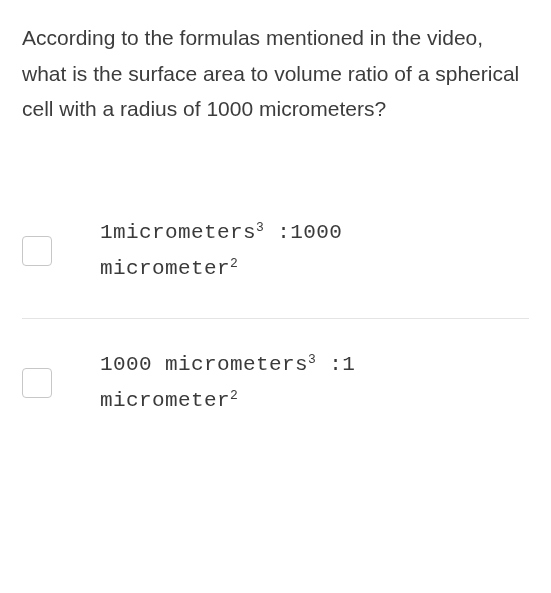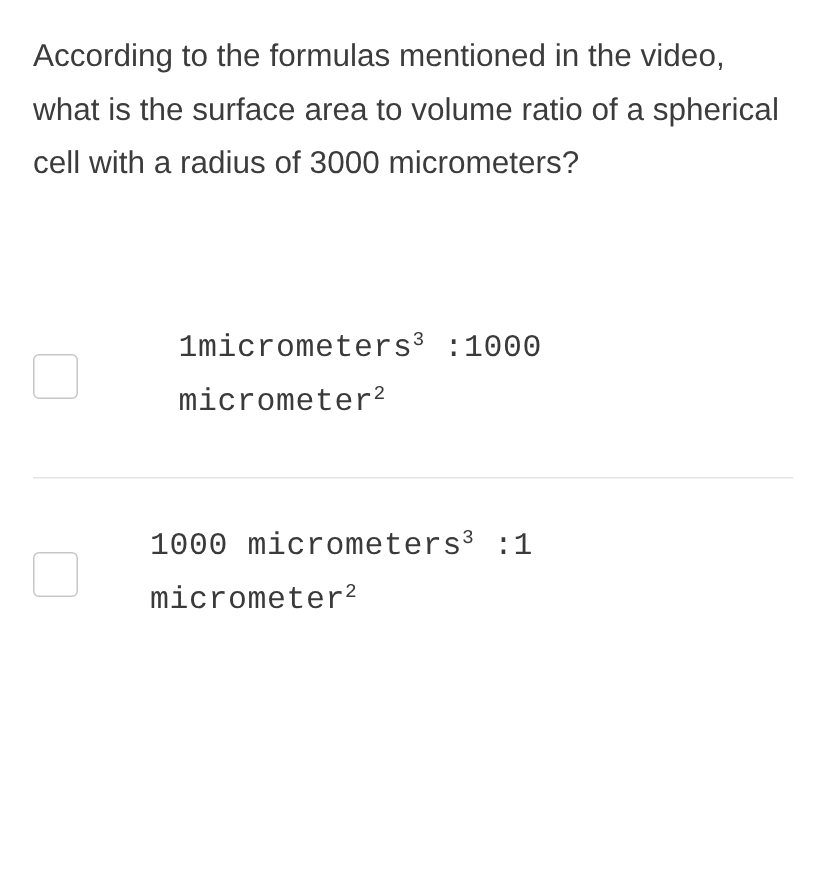--- a/index.html
+++ b/index.html
@@ -20,21 +20,20 @@
   .options {
     margin-top: 60px;
   }
   .option-row {
     display: flex;
     align-items: center;
     padding: 28px 0 32px 0;
   }
   .option-row.first {
     border-bottom: 1px solid #e4e4e4;
-    gap: 19px;
   }
   .checkbox {
     width: 30px;
     height: 30px;
     border: 1px solid #c7c7c7;
     border-radius: 4px;
     background: #fff;
     flex-shrink: 0;
     margin-right: 48px;
     cursor: pointer;
@@ -49,21 +48,21 @@
   .answer sup {
     font-size: 13px;
     vertical-align: super;
     position: relative;
     top: 1px;
   }
 </style>
 </head>
 <body>
 
-<div class="question">According to the formulas mentioned in the video, what is the surface area to volume ratio of a spherical cell with a radius of 3000 micrometers?</div>
+<div class="question">According to the formulas mentioned in the video, what is the surface area to volume ratio of a spherical cell with a radius of 1000 micrometers?</div>
 
 <div class="options">
 
   <div class="option-row first">
     <div class="checkbox"></div>
     <div class="answer">
       <span>1micrometers</span><sup>3</sup><span> :</span><span>1000</span><br>
       <span>micrometer</span><sup>2</sup>
     </div>
   </div>

